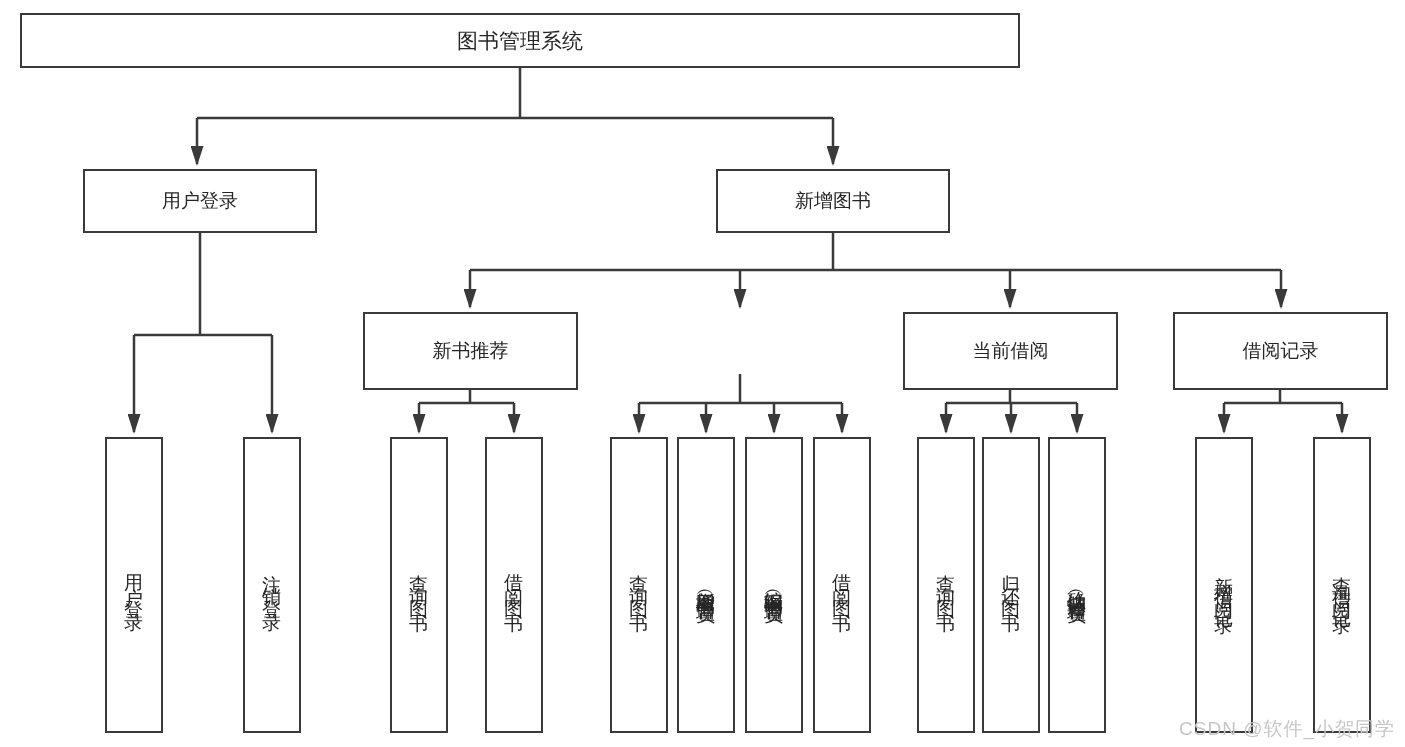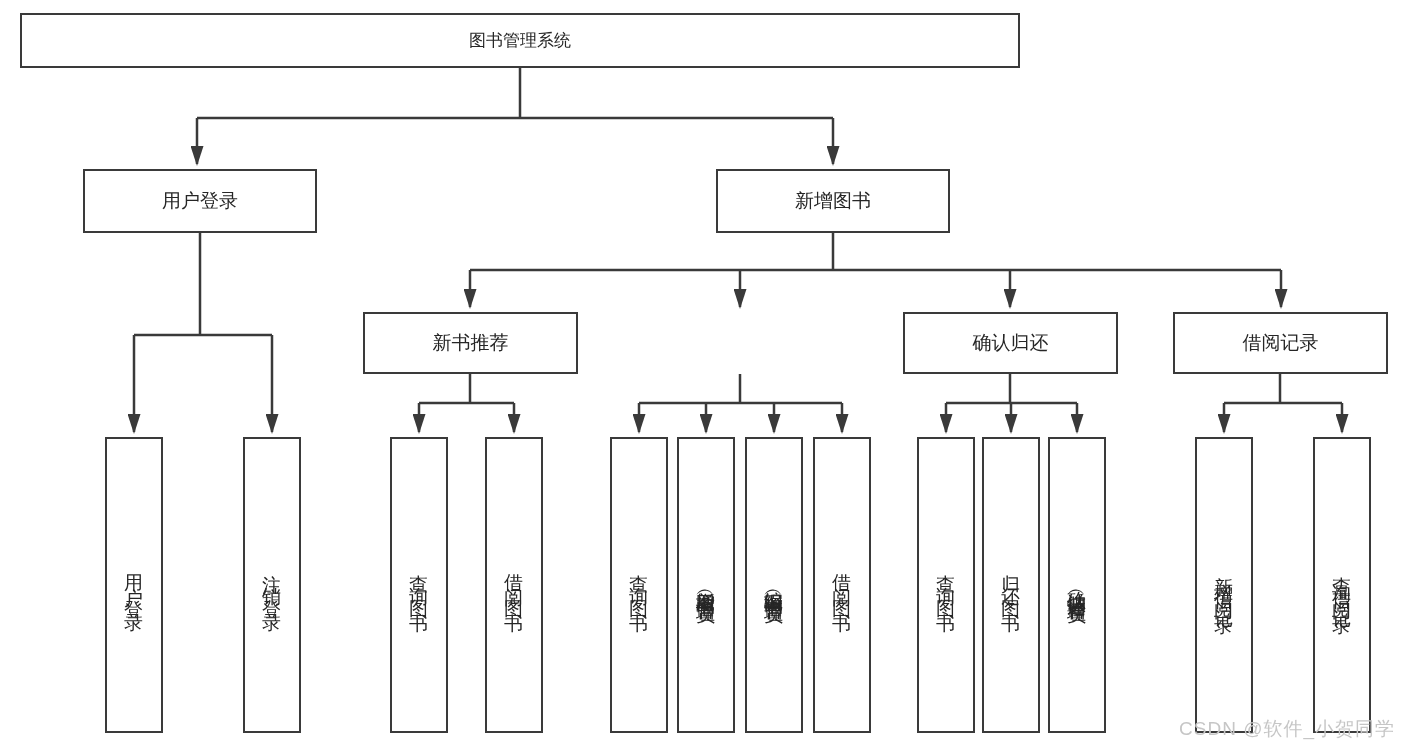--- a/index.html
+++ b/index.html
@@ -37,28 +37,28 @@
     background:#ffffff;
     border:2.5px solid var(--line);
     display:flex;
     align-items:center;
     justify-content:center;
     color:var(--text);
     z-index:2;
   }
   .root-box{
     left:20px;top:13px;width:1000px;height:55px;
-    font-size:17px;
+    font-size:21px;
   }
   .l2-box{
     top:169px;width:234px;height:64px;
     font-size:19px;
   }
   .l3-box{
-    top:312px;width:215px;height:62px;
+    top:312px;width:215px;height:78px;
     font-size:19px;
   }
   .leaf{
     top:437px;width:58px;height:296px;
     font-size:19px;
   }
   .vlabel{
     writing-mode:vertical-rl;
     text-orientation:mixed;
     line-height:1;
@@ -132,21 +132,21 @@
     <span>用户登录</span>
   </div>
   <div class="node l2-box" style="left:716px">
     <span>新增图书</span>
   </div>
 
   <div class="node l3-box" style="left:363px">
     <span>新书推荐</span>
   </div>
   <div class="node l3-box" style="left:903px">
-    <span>确认归还</span>
+    <span>当前借阅</span>
   </div>
   <div class="node l3-box" style="left:1173px">
     <span>借阅记录</span>
   </div>
 
   <div class="node leaf" style="left:105px">
     <span class="vlabel vshort">用户登录</span>
   </div>
   <div class="node leaf" style="left:243px">
     <span class="vlabel vshort">注销登录</span>

